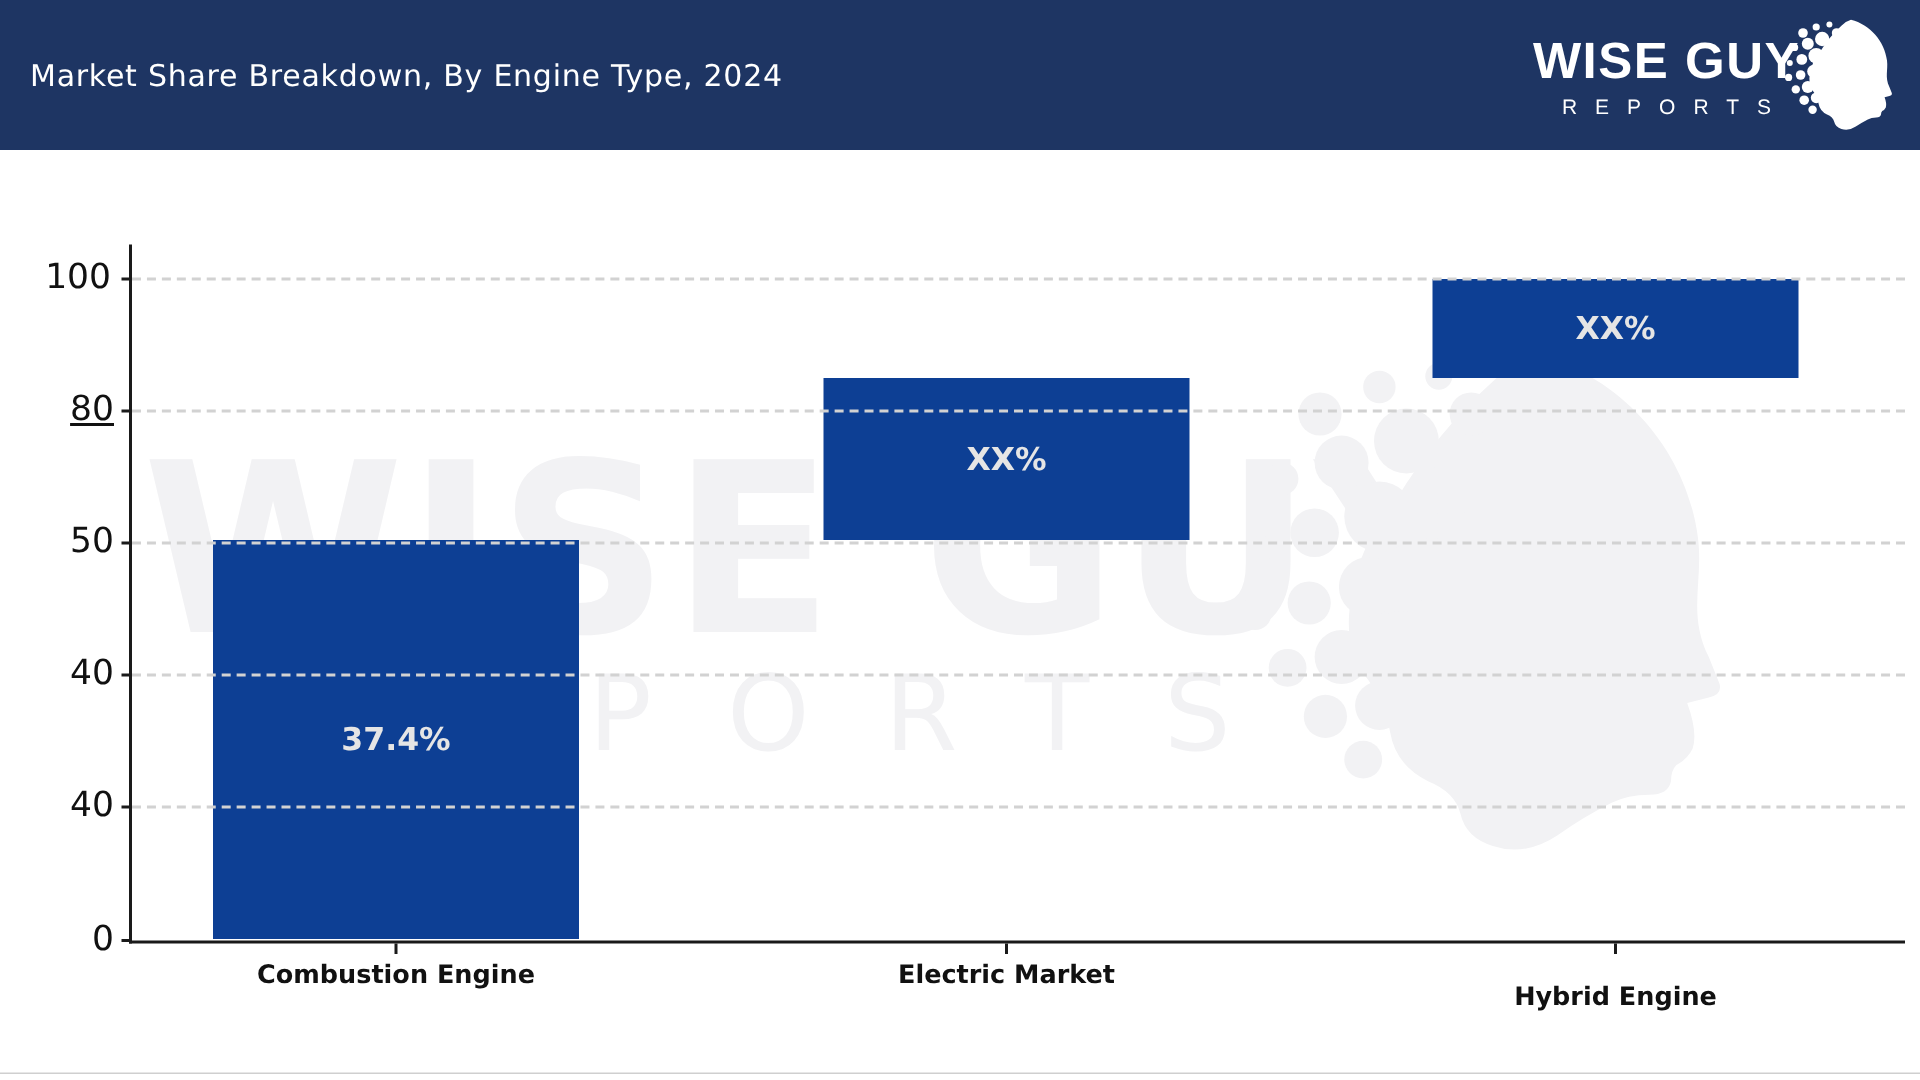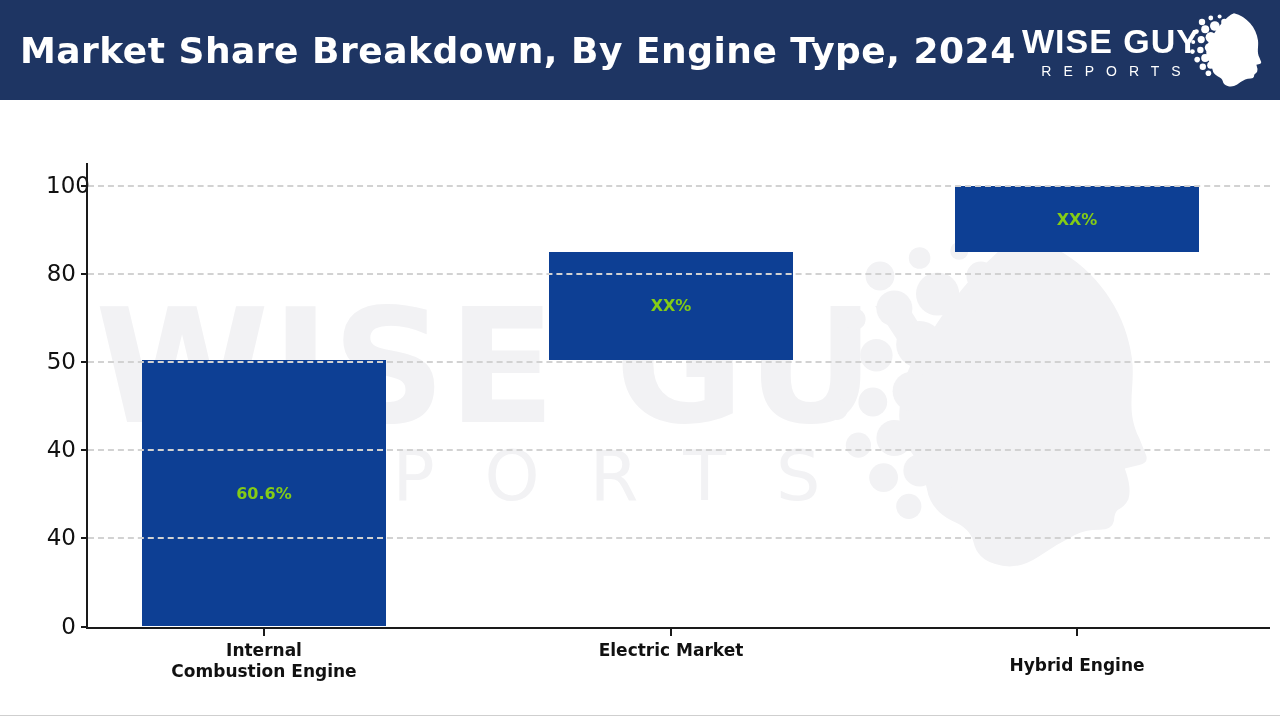--- a/index.html
+++ b/index.html
@@ -4,21 +4,21 @@
 <style>
   * { margin:0; padding:0; box-sizing:border-box; }
   html,body { width:1280px; height:720px; overflow:hidden; background:#ffffff;
               font-family:"DejaVu Sans", sans-serif; }
   .stage { position:relative; width:1280px; height:720px; background:#ffffff; }
 
   
   .header { position:absolute; left:0; top:0; width:1280px; height:100px;
             background:#1e3563; display:flex; align-items:center; z-index:5; }
   .header-title { position:absolute; left:20px; top:50%; transform:translateY(-50%);
-                  color:#ffffff; font-size:36px; font-weight:bold; letter-spacing:0.5px; }
+                  color:#ffffff; font-size:20px; font-weight:normal; letter-spacing:0.5px; }
   .logo { position:absolute; right:14px; top:0; height:100px; display:flex;
           align-items:center; }
   .logo-text { display:flex; flex-direction:column; align-items:center; margin-right:-14px; }
   .logo-line1 { color:#ffffff; font-size:34px; font-weight:bold; letter-spacing:1px;
                 font-family:"Liberation Sans", sans-serif; }
   .logo-line2 { color:#ffffff; font-size:14px; letter-spacing:12px; margin-top:2px;
                 margin-right:-12px; font-family:"Liberation Sans", sans-serif; }
   .logo-face { width:80px; height:92px; }
 
   
@@ -26,21 +26,21 @@
              font-size:158px; font-weight:bold; color:#f2f2f4; letter-spacing:2px;
              z-index:0; white-space:nowrap; user-select:none; }
   .wm-reports { position:absolute; left:130px; top:435px; width:760px; text-align:center;
              font-size:70px; color:#f2f2f4; letter-spacing:50px; text-indent:50px;
              z-index:0; white-space:nowrap; user-select:none; }
   .wm-face { position:absolute; left:808px; top:222px; width:360px; height:360px; z-index:0; }
 
   
   .gridline { position:absolute; height:0; border-top:2px dashed #d2d2d2; z-index:2; }
   .bar { position:absolute; z-index:1; display:flex; align-items:center; justify-content:center; }
-  .bar-label { color:#84cc16; font-size:16px; font-weight:bold; }
+  .bar-label { color:#e5e5e5; font-size:21px; font-weight:bold; }
   .axis-y { position:absolute; width:2px; background:#1a1a1a; z-index:3; }
   .axis-x { position:absolute; height:2px; background:#1a1a1a; z-index:3; }
   .ytick-label { position:absolute; width:62px; text-align:right; font-size:23px;
                  color:#111111; z-index:3; }
   .ytick-mark { position:absolute; height:2px; width:7px; background:#1a1a1a; z-index:3; }
   .xtick-mark { position:absolute; width:2px; height:7px; background:#1a1a1a; z-index:3; }
   .xcat-label { position:absolute; width:320px; text-align:center; font-size:17px;
                 font-weight:bold; color:#111111; line-height:21px; z-index:3; }
 
   .bottom-line { position:absolute; left:0; top:715px; width:1280px; height:1px;
@@ -125,38 +125,37 @@
       <div class="ytick-mark" style="left: 81px; top: 537.4px;"></div>
       <div class="ytick-label" style="left: 14px; top: 524.4px;">40</div>
       <div class="gridline" style="left: 88px; top: 449.3px; width: 1182px;"></div>
       <div class="ytick-mark" style="left: 81px; top: 449.3px;"></div>
       <div class="ytick-label" style="left: 14px; top: 436.3px; text-align: right;">40</div>
       <div class="gridline" style="left: 88px; top: 361.2px; width: 1182px;"></div>
       <div class="ytick-mark" style="left: 81px; top: 361.2px;"></div>
       <div class="ytick-label" style="left: 14px; top: 348.2px;">50</div>
       <div class="gridline" style="left: 88px; top: 273.1px; width: 1182px;"></div>
       <div class="ytick-mark" style="left: 81px; top: 273.1px;"></div>
-      <div class="ytick-label" style="left: 14px; top: 260.1px;">80</div>
+      <div class="ytick-label" style="left: 14px; top: 260.1px; text-decoration: underline;">80</div>
       <div class="gridline" style="left: 88px; top: 185px; width: 1182px;"></div>
       <div class="ytick-mark" style="left: 81px; top: 185px;"></div>
-      <div class="ytick-label" style="left: 28px; top: 172px;">100</div>
+      <div class="ytick-label" style="left: 12px; top: 172px;">100</div>
       <div class="bar" style="left: 142px; top: 359.557px; width: 244px; height: 266.943px; background: rgb(13, 63, 148);">
-        <span class="bar-label">60.6%</span>
+        <span class="bar-label">37.4%</span>
       </div>
       <div class="bar" style="left: 549px; top: 252.075px; width: 244px; height: 107.482px; background: rgb(13, 63, 148);">
         <span class="bar-label">XX%</span>
       </div>
       <div class="bar" style="left: 955px; top: 186px; width: 244px; height: 66.075px; background: rgb(13, 63, 148);">
         <span class="bar-label">XX%</span>
       </div>
       <div class="axis-y" style="left: 86px; top: 163px; height: 465.5px;"></div>
       <div class="axis-x" style="left: 86px; top: 626.5px; width: 1184px;"></div>
       <div class="xtick-mark" style="left: 263px; top: 628.5px;"></div>
       <div class="xcat-label" style="left: 104px; top: 639.5px;">
-        <div>Internal</div>
         <div>Combustion Engine</div>
       </div>
       <div class="xtick-mark" style="left: 670px; top: 628.5px;"></div>
       <div class="xcat-label" style="left: 511px; top: 639.5px;">
         <div>Electric Market</div>
       </div>
       <div class="xtick-mark" style="left: 1076px; top: 628.5px;"></div>
       <div class="xcat-label" style="left: 917px; top: 639.5px; margin-top: 15px;">
         <div>Hybrid Engine</div>
       </div>

